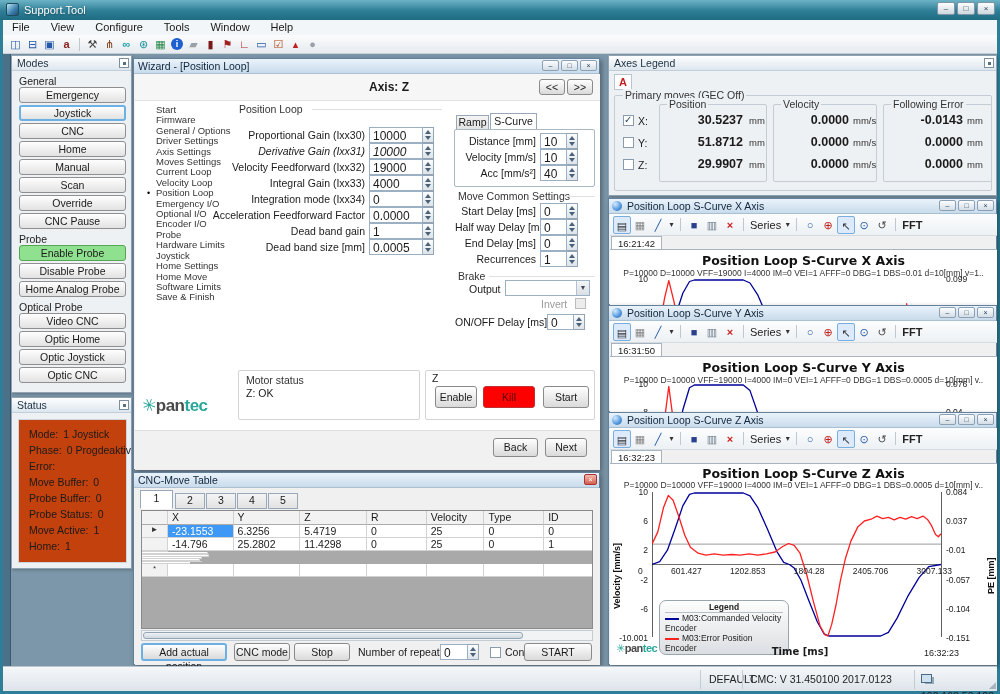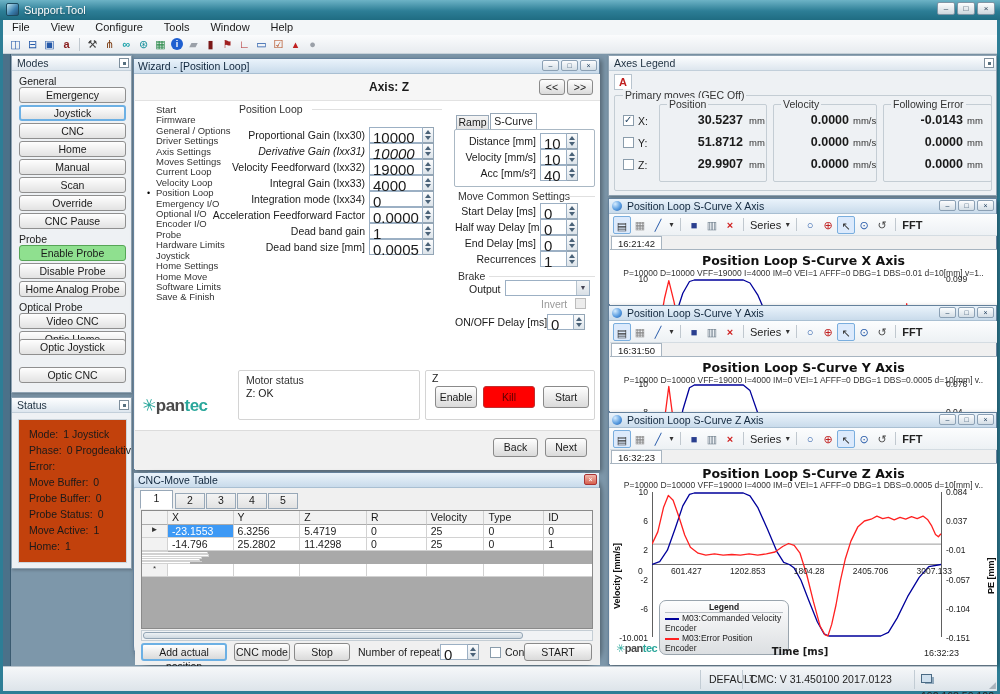--- a/index.html
+++ b/index.html
@@ -62,21 +62,21 @@
   .sphere { width:10px; height:10px; border-radius:50%;
     background:radial-gradient(circle at 32% 30%, #d5ecff, #5a9de0 55%, #1d5cb0); }
 
   
   .wizbody { background:#fff; }
   .whead { background:#f6f6f6; border-bottom:1px solid #e2e2e2; }
   .axis-hdr { font-size:12px; font-weight:bold; }
   .navitem { font-size:9.5px; line-height:10.4px; color:#333; padding-left:12px; position:relative; white-space:nowrap; }
   .navitem.cur:before { content:"•"; position:absolute; left:3px; top:0; font-size:9px; color:#000; }
   .flab { text-align:right; padding-right:4px; font-size:10.5px; white-space:nowrap; }
-  .numbox { background:#fff; border:1px solid #9cb0c4; font-size:15px; padding:1px 3px; height:16px; }
+  .numbox { background:#fff; border:1px solid #9cb0c4; font-size:12px; padding:1px 3px; height:16px; }
   .frow { display:flex; align-items:center; height:16px; }
   .spin { width:11px; height:16px; border:1px solid #93a5b5; border-left:none;
     background:linear-gradient(#fbfcfd,#dde4ea); display:flex; flex-direction:column;
     align-items:center; justify-content:space-evenly; }
   .spin i { display:block; width:0; height:0; border-left:3px solid transparent; border-right:3px solid transparent; }
   .su { border-bottom:4px solid #4a6278; }
   .sd { border-top:4px solid #4a6278; }
   .tabsm { font-size:10.5px; text-align:center; border:1px solid #98a8b8; background:linear-gradient(#f4f4f4,#e2e2e2); line-height:13px; }
   .tabsm.on { background:#fff; border-bottom-color:#fff; line-height:15px; }
   .gbox { border:1px solid #d4d4d4; border-radius:2px; }
@@ -205,21 +205,21 @@
     <div class="a modebtn" style="top:121px;">Scan</div>
     <div class="a modebtn" style="top:139px;text-align:center;">Override</div>
     <div class="a modebtn" style="top:157px;">CNC Pause</div>
     <div class="a grplab" style="left:7px;top:177px;">Probe</div>
     <div class="a modebtn green" style="top:189px;">Enable Probe</div>
     <div class="a modebtn" style="top:207px;">Disable Probe</div>
     <div class="a modebtn" style="top:225px;">Home Analog Probe</div>
     <div class="a grplab" style="left:7px;top:245px;">Optical Probe</div>
     <div class="a modebtn" style="top:257px;">Video CNC</div>
     <div class="a modebtn" style="top:275px;">Optic Home</div>
-    <div class="a modebtn" style="top:283px;">Optic Joystick</div>
+    <div class="a modebtn" style="top:293px;">Optic Joystick</div>
     <div class="a modebtn" style="top:311px;">Optic CNC</div>
   </div>
 
   <div class="a panel" style="left:11px;top:397px;width:121px;height:172px;">
     <div class="a ptitle">
       <span>Status</span>
       <div class="a pin"></div>
     </div>
     <div class="a sinner" style="left:6px;top:21px;width:109px;height:144px;">
       <div class="a srow" style="top:8px;"><span>Mode:</span><b>1 Joystick</b></div>
@@ -432,21 +432,21 @@
 
     <div class="a brand" style="left:8px;top:336px;font-size:17px;">
       <span class="star">✳</span><span class="p1">pan</span><span class="p2">tec</span>
     </div>
 
     <div class="a" style="left:1px;top:371px;width:465px;height:40px;background:#f1f1f1;border-top:1px solid #dcdcdc;"></div>
     <div class="a btn" style="left:359px;top:379px;width:45px;height:19px;line-height:17px;">Back</div>
     <div class="a btn" style="left:411px;top:379px;width:42px;height:19px;line-height:17px;">Next</div>
   </div>
 
-  <div class="a iwin" style="left:133px;top:472px;width:467px;height:193px;border-radius:19px;">
+  <div class="a iwin" style="left:133px;top:472px;width:467px;height:193px;">
     <div class="a ititle">
       <span>CNC-Move Table</span>
       <div class="a ibtn redx" style="right:2px;top:1px;width:13px;">×</div>
     </div>
     <div class="a" style="left:1px;top:15px;width:465px;height:177px;background:#f0f0f0;"></div>
     <div class="a tabsm on" style="left:6px;top:17px;width:33px;height:19px;">1</div>
     <div class="a tabsm" style="left:41px;top:20px;width:30px;height:16px;">2</div>
     <div class="a tabsm" style="left:72px;top:20px;width:30px;height:16px;">3</div>
     <div class="a tabsm" style="left:103px;top:20px;width:30px;height:16px;">4</div>
     <div class="a tabsm" style="left:134px;top:20px;width:30px;height:16px;">5</div>

